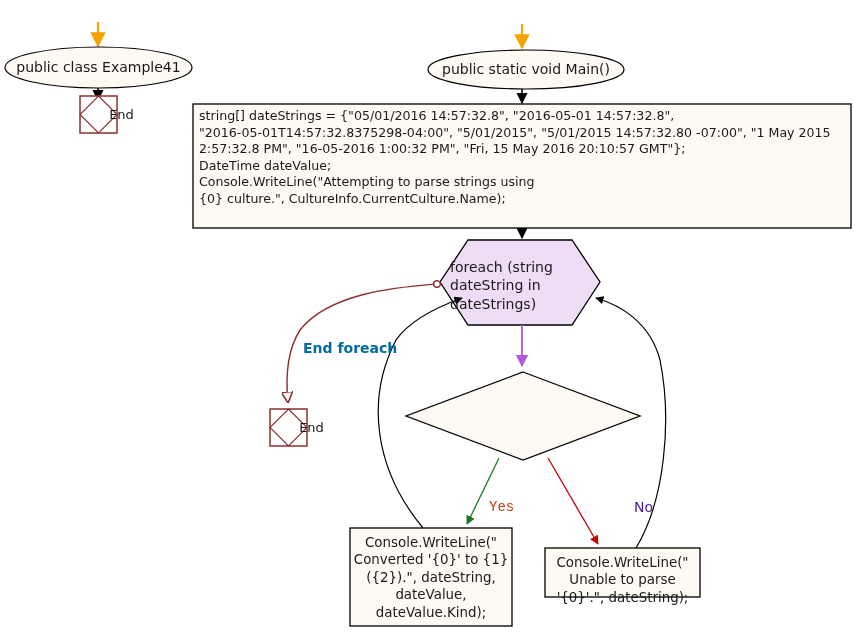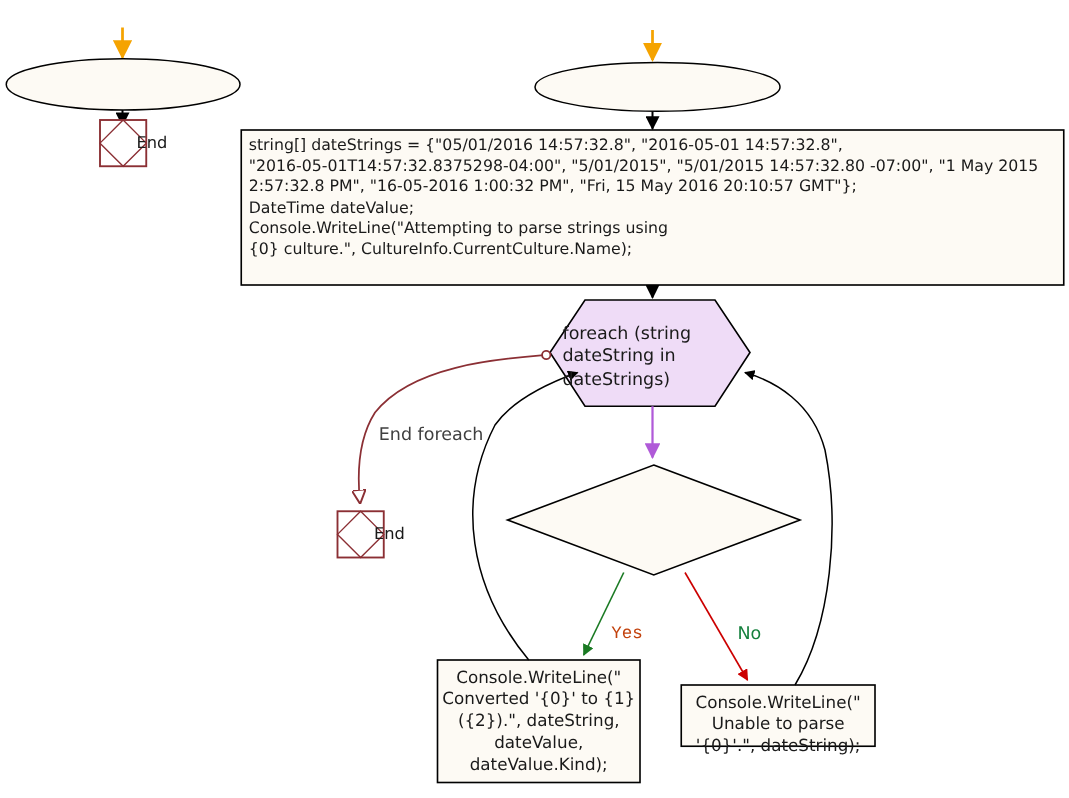--- a/index.html
+++ b/index.html
@@ -60,30 +60,32 @@
     line-height: 1.30;
   }
   .edge-label {
     position: absolute;
     font-family: "DejaVu Sans", sans-serif;
     white-space: pre;
     pointer-events: none;
   }
   .lbl-endforeach {
     font-size: 14px;
-    color: #404040;
+    color: #0369a1;
+    font-weight: bold;
   }
   .lbl-yes {
     font-size: 14px;
     color: #c2410c;
     font-family: Liberation Mono, monospace;
   }
   .lbl-no {
     font-size: 14px;
-    color: #15803d;
+    color: #4c1d95;
+    margin-left: 44px;
   }
 </style>
 </head>
 <body>
 
 <div id="canvas">
 
   <svg id="svg-layer" viewBox="0 0 855 638">
     <defs>
       <marker id="arrow-black" viewBox="0 0 10 10" refX="9" refY="5" markerWidth="7" markerHeight="7" orient="auto-start-reverse">
@@ -149,23 +151,25 @@
 
     <path d="M 499 458 L 467 524" fill="none" stroke="#1a7a23" stroke-width="1.3" marker-end="url(#arrow-green)"></path>
 
     <path d="M 548 458 L 598 544" fill="none" stroke="#cc0000" stroke-width="1.3" marker-end="url(#arrow-red)"></path>
 
     <path d="M 423 528 C 375 470 365 400 396 340 C 410 320 440 306 462 298" fill="none" stroke="#000000" stroke-width="1.2" marker-end="url(#arrow-black)"></path>
 
     <path d="M 636 548 C 665 500 672 420 660 360 C 650 322 620 305 596 298" fill="none" stroke="#000000" stroke-width="1.2" marker-end="url(#arrow-black)"></path>
   </svg>
 
+  <div class="node-label lbl-ellipse" style="left:5px; top:59px; width:187px;">public class Example41</div>
 
   <div class="node-label lbl-end" style="left:80px; top:107px; width:37px;">End</div>
 
+  <div class="node-label lbl-ellipse" style="left:428px; top:61px; width:196px;">public static void Main()</div>
 
   <div class="node-label lbl-code" style="left:199px; top:108px; width:648px;">string[] dateStrings = {"05/01/2016 14:57:32.8", "2016-05-01 14:57:32.8",
 "2016-05-01T14:57:32.8375298-04:00", "5/01/2015", "5/01/2015 14:57:32.80 -07:00", "1 May 2015
 2:57:32.8 PM", "16-05-2016 1:00:32 PM", "Fri, 15 May 2016 20:10:57 GMT"};
 DateTime dateValue;
 Console.WriteLine("Attempting to parse strings using
 {0} culture.", CultureInfo.CurrentCulture.Name);</div>
 
   <div class="node-label lbl-hex" style="left:450px; top:258px; width:140px;">foreach (string
 dateString in

